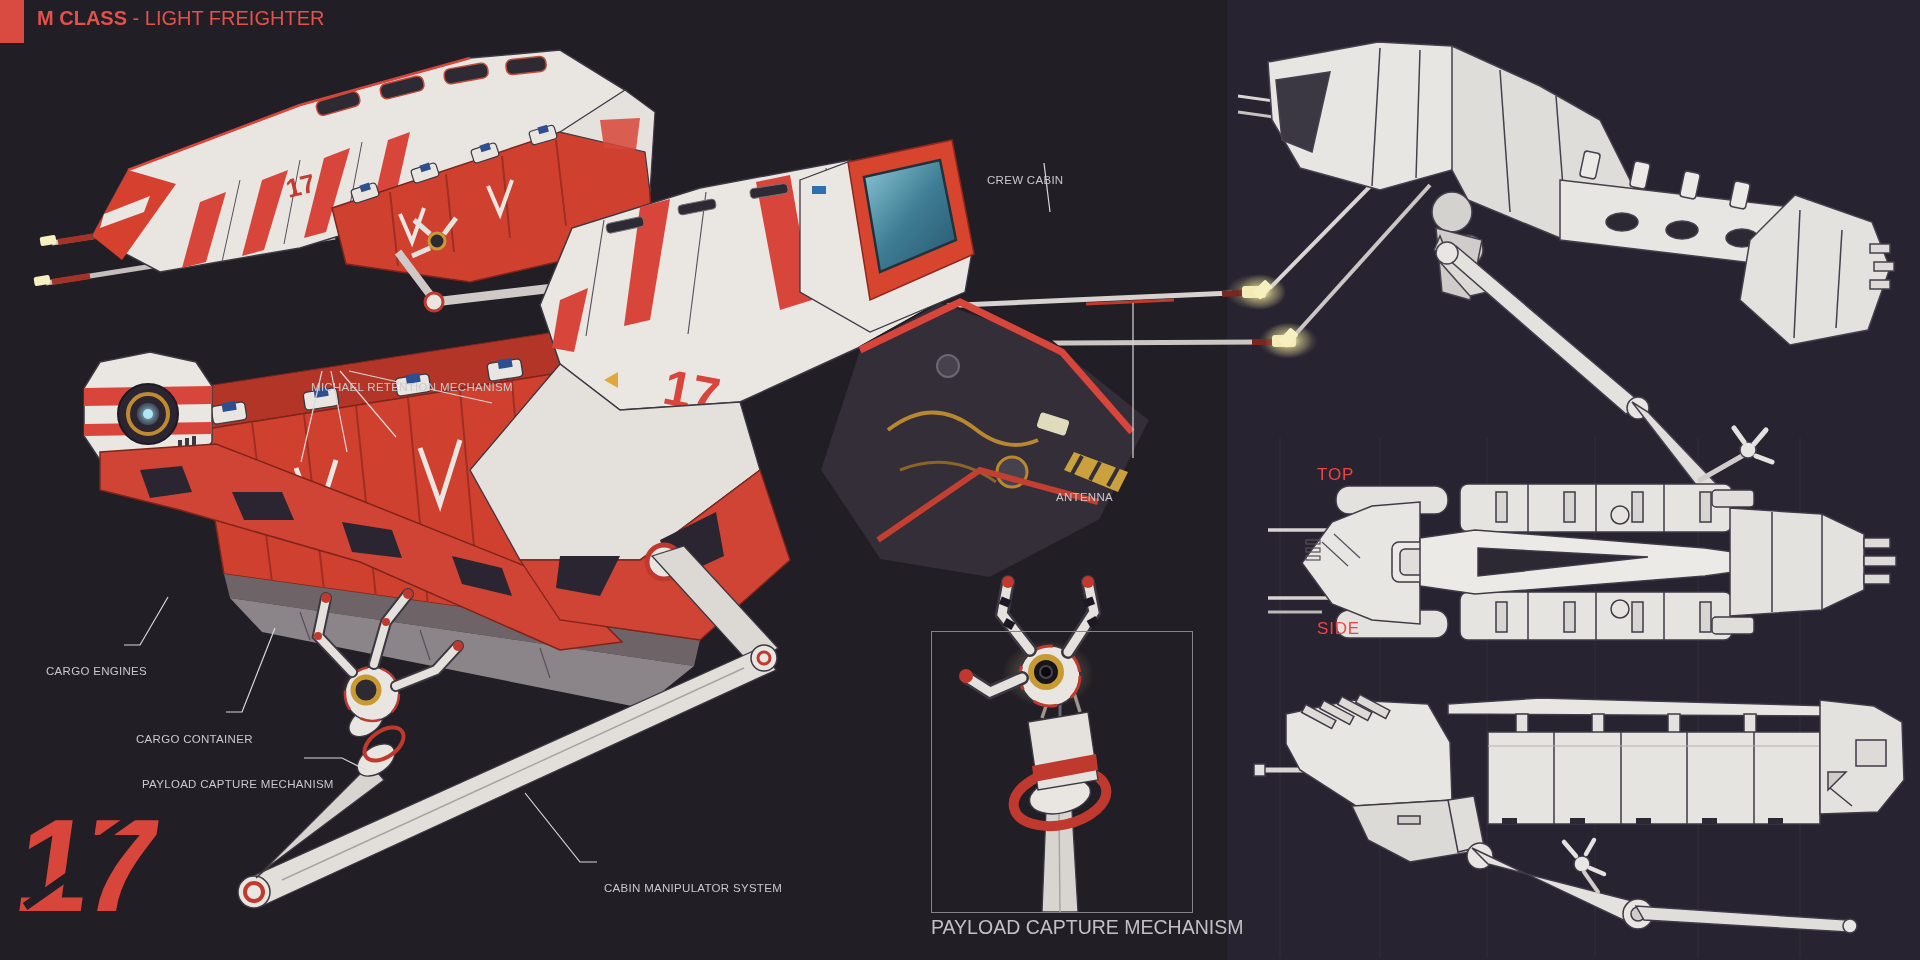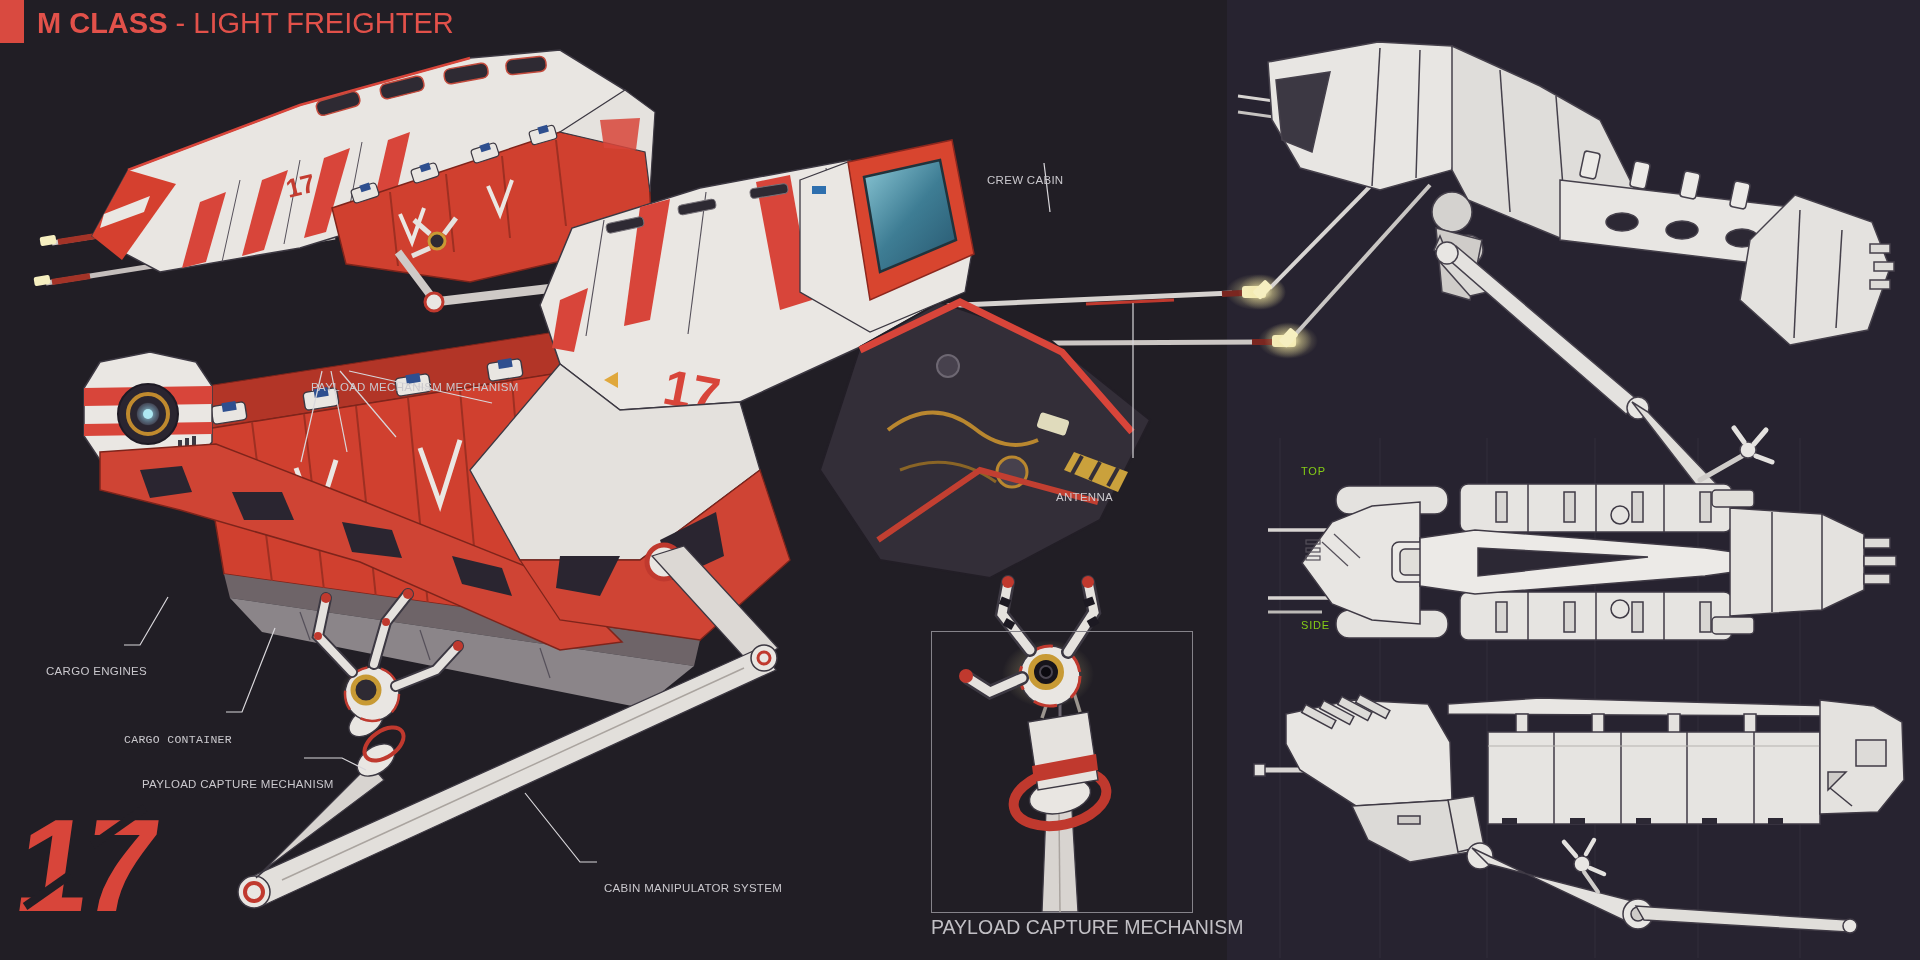--- a/index.html
+++ b/index.html
@@ -1,22 +1,22 @@
 <!DOCTYPE html>
 <html><head>
 <meta charset="utf-8">
 <style>
   html,body{margin:0;padding:0;background:#14121a;}
   #sheet{position:relative;width:1920px;height:960px;overflow:hidden;
          font-family:"Liberation Sans",sans-serif;background:#211e25;}
   .panel-right-bg{position:absolute;left:1227px;top:0;width:693px;height:960px;background:#272330;}
   #art{position:absolute;left:0;top:0;width:1920px;height:960px;}
   .lbl{position:absolute;font-size:11.5px;letter-spacing:.3px;color:#cac8cd;white-space:nowrap;line-height:1;margin-top:27px;}
-  .view-lbl{position:absolute;font-size:11px;letter-spacing:.8px;color:#84cc16;white-space:nowrap;line-height:1;}
-  .title-wrap{position:absolute;left:37px;top:7px;font-size:29px;color:#e2514a;white-space:nowrap;line-height:1.15;}
+  .view-lbl{position:absolute;font-size:17px;letter-spacing:.8px;color:#ef4444;white-space:nowrap;line-height:1;margin-left:16px;}
+  .title-wrap{position:absolute;left:37px;top:7px;font-size:20px;color:#e2514a;white-space:nowrap;line-height:1.15;}
   .title-strong{font-weight:bold;}
   .title-rest{font-weight:normal;}
   .author{position:absolute;right:18px;top:6px;font-size:28px;font-weight:300;color:#ca4743;letter-spacing:.5px;line-height:1.15;}
   .corner-chip{position:absolute;left:0;top:0;width:24px;height:43px;background:#d94a40;}
   .inset-box{position:absolute;left:931px;top:631px;width:262px;height:282px;border:1px solid #85838a;box-sizing:border-box;}
   .inset-caption{position:absolute;left:931px;top:918px;width:262px;text-align:center;font-size:19.5px;color:#c2c0c5;white-space:nowrap;line-height:1;}
   .logo-17{position:absolute;left:16px;top:800px;width:140px;height:150px;color:#d8453a;
            font-size:132px;font-weight:bold;transform:skewX(-8deg);line-height:1;letter-spacing:-6px;}
   .logo-cut{position:absolute;background:#211e25;}
   .cut-1{left:8px;top:86px;width:52px;height:9px;transform:rotate(-38deg);}
@@ -487,23 +487,23 @@
   </svg>
 
   <div class="corner-chip"></div>
   <div class="title-wrap">
     <span class="title-strong">M CLASS</span>
     <span class="title-rest">- LIGHT FREIGHTER</span>
   </div>
 
   <div class="lbl" style="left:987px;top:148px;">CREW CABIN</div>
   <div class="lbl" style="left:1056px;top:465px;">ANTENNA</div>
-  <div class="lbl" style="left:311px;top:355px;">PAYLOAD MECHANISM MECHANISM</div>
+  <div class="lbl" style="left:311px;top:355px;">MICHAEL RETENTION MECHANISM</div>
   <div class="lbl" style="left:46px;top:639px;">CARGO ENGINES</div>
-  <div class="lbl" style="left:124px;top:707px;font-family:Liberation Mono, monospace;">CARGO CONTAINER</div>
+  <div class="lbl" style="left:136px;top:707px;">CARGO CONTAINER</div>
   <div class="lbl" style="left:142px;top:752px;">PAYLOAD CAPTURE MECHANISM</div>
   <div class="lbl" style="left:604px;top:856px;">CABIN MANIPULATOR SYSTEM</div>
 
   <div class="view-lbl" style="left:1301px;top:466px;">TOP</div>
   <div class="view-lbl" style="left:1301px;top:620px;">SIDE</div>
 
   <div class="inset-box"></div>
   <div class="inset-caption">PAYLOAD CAPTURE MECHANISM</div>
 
   <div class="logo-17">

